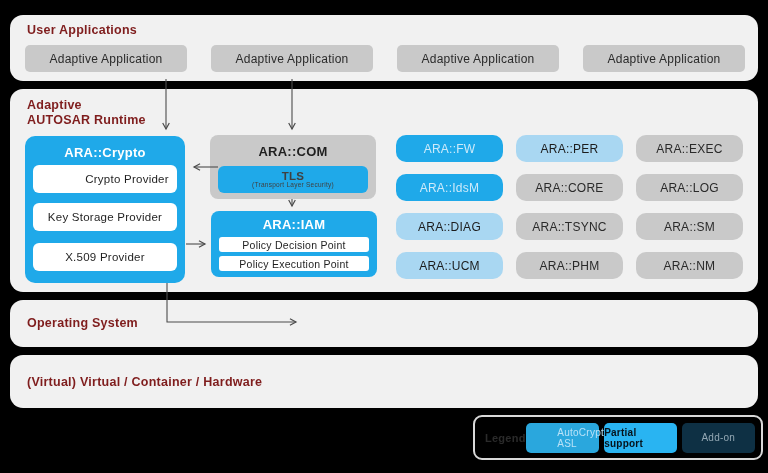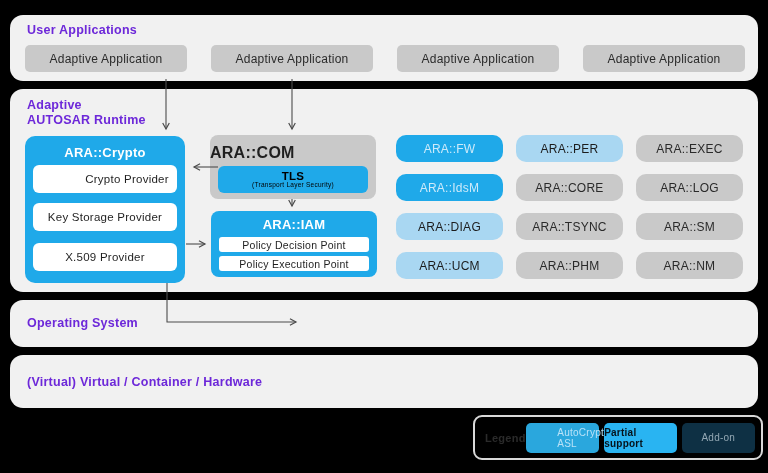--- a/index.html
+++ b/index.html
@@ -9,29 +9,29 @@
     --navy:#12384f;
     --band-bg:#f1f1f1;
     --page-bg:#000000;
     --arrow:#4c4c4c;
   }
   *{margin:0;padding:0;box-sizing:border-box;}
   html,body{background:#000;}
   body{font-family:"Liberation Sans","DejaVu Sans",sans-serif;}
   .stage{position:relative;width:768px;height:473px;background:var(--page-bg);overflow:hidden;letter-spacing:.25px;}
   .band{position:absolute;left:10px;width:748px;background:var(--band-bg);border-radius:13px;}
-  .band-title{position:absolute;left:17px;font-size:12.5px;font-weight:bold;color:#6d28d9;line-height:15px;white-space:pre-line;}
+  .band-title{position:absolute;left:17px;font-size:12.5px;font-weight:bold;color:#7f1d1d;line-height:15px;white-space:pre-line;}
   .box{position:absolute;border-radius:5px;display:flex;align-items:center;justify-content:center;}
   .app-box{background:var(--box-gray);color:#2a2a2a;font-size:12px;}
   .blue-box{background:var(--full-blue);border-radius:10px;}
   .blue-box .hd{color:#fff;font-weight:bold;font-size:13px;text-align:center;}
   .white-box{background:#fff;border-radius:6px;color:#1f1f1f;display:flex;align-items:center;justify-content:center;}
   .gray-box{background:var(--box-gray);border-radius:8px;}
-  .gray-box .hd{color:#1f1f1f;font-weight:bold;font-size:16px;}
-  .tls-box{position:absolute;background:var(--full-blue);border-radius:6px;color:#000000;display:flex;flex-direction:column;align-items:center;justify-content:center;line-height:1.05;}
+  .gray-box .hd{color:#1f1f1f;font-weight:bold;font-size:13px;text-align:center;}
+  .tls-box{position:absolute;background:var(--full-blue);border-radius:6px;color:#404040;display:flex;flex-direction:column;align-items:center;justify-content:center;line-height:1.05;}
   .tls-title{font-size:11.5px;font-weight:bold;}
   .tls-sub{font-size:6.5px;}
   .grid{position:absolute;left:396px;top:135px;width:347px;height:144px;display:grid;grid-template-columns:107px 107px 107px;grid-auto-rows:27px;column-gap:13px;row-gap:12px;}
   .grid-cell{border-radius:10px;display:flex;align-items:center;justify-content:center;font-size:12px;}
   .grid-cell[data-support="full"]{background:var(--full-blue);color:#cdeafa;}
   .grid-cell[data-support="partial"]{background:var(--partial-blue);color:#1c1c1c;}
   .grid-cell[data-support="none"]{background:var(--box-gray);color:#2a2a2a;}
   .tee{position:absolute;left:303px;top:310px;width:160px;height:78px;background:var(--navy);border-radius:9px;z-index:3;display:flex;flex-direction:column;}
   .tee-service{margin:8px 6px 0 6px;height:30px;background:#fff;border-radius:6px;color:#1f1f1f;font-size:11.5px;display:flex;align-items:center;justify-content:center;}
   .tee-label{flex:1;display:flex;align-items:center;justify-content:center;color:#fff;font-weight:bold;font-size:12px;}

